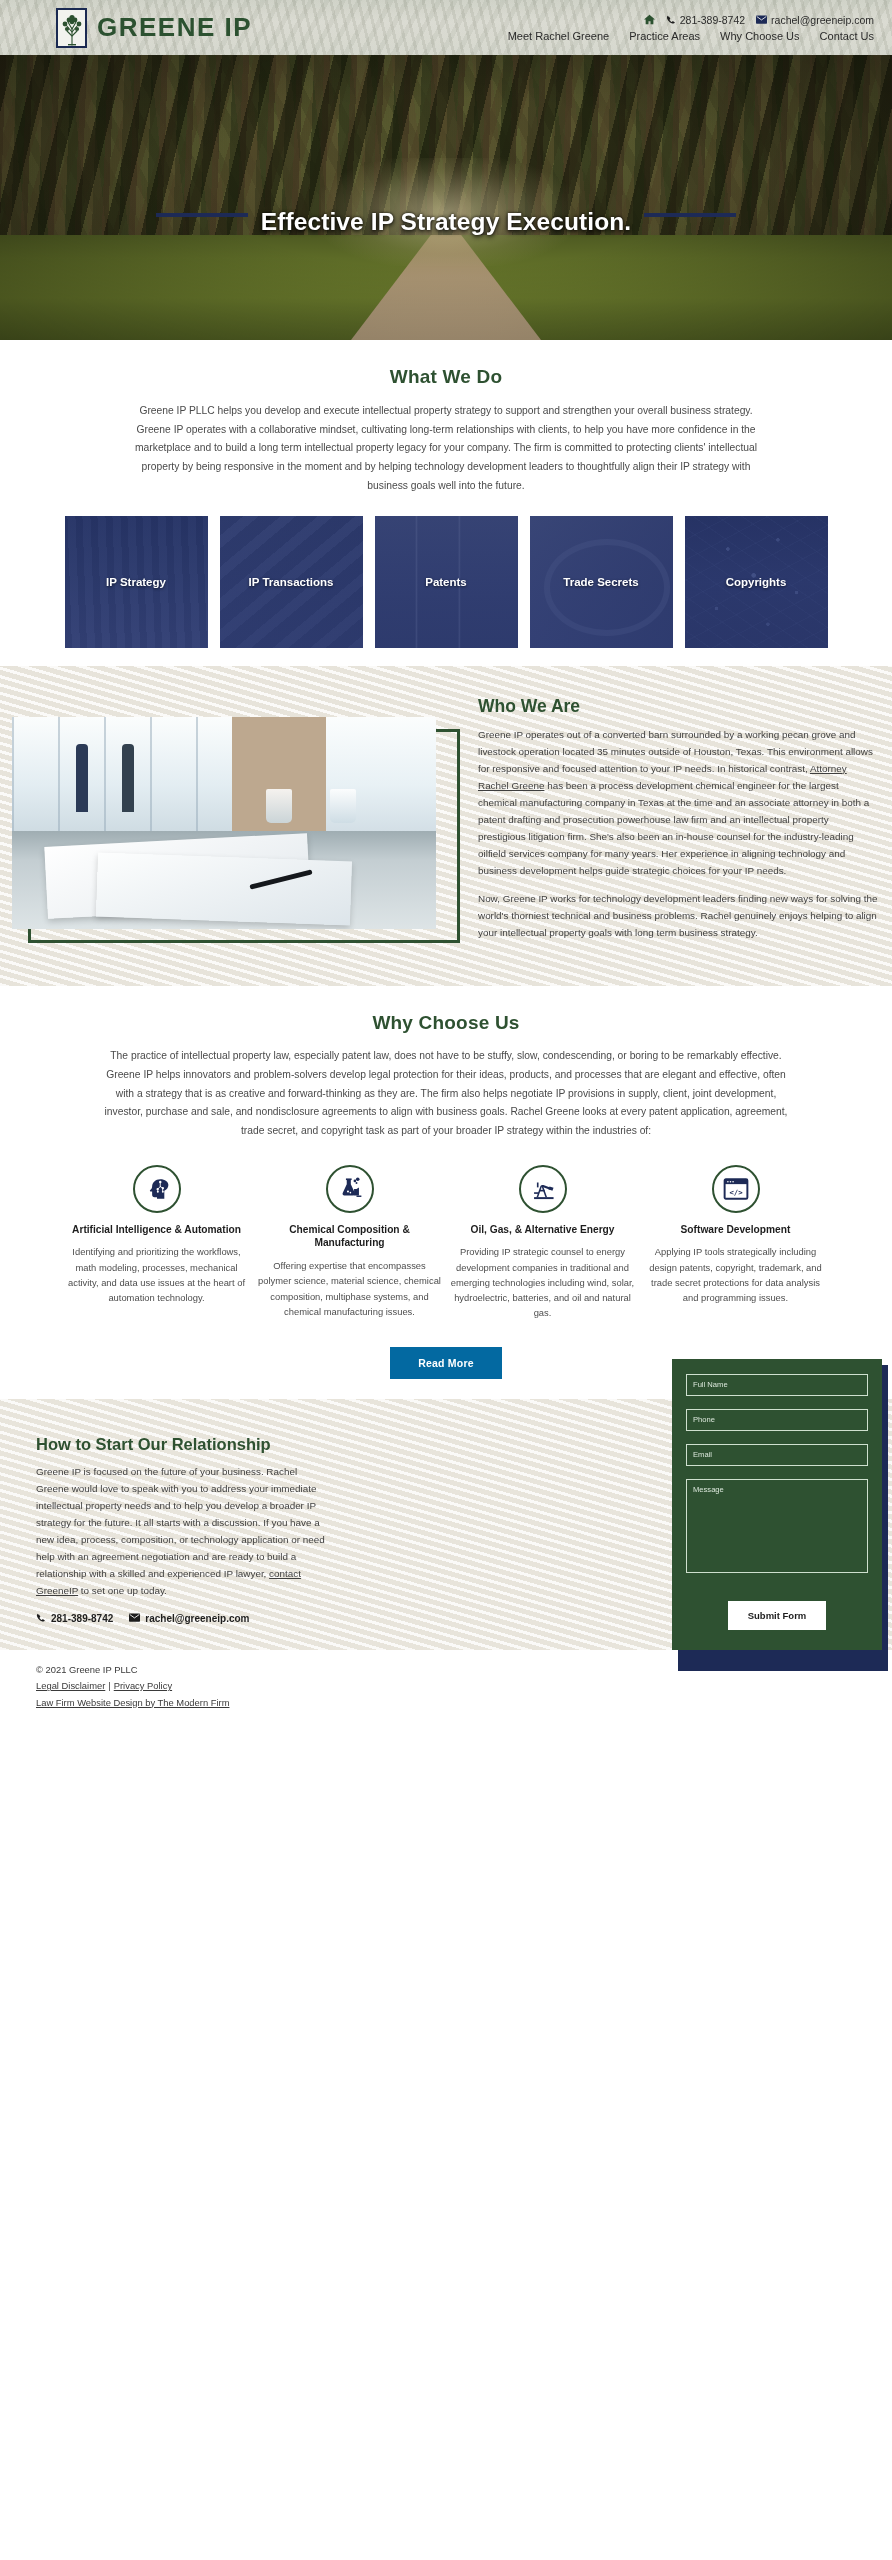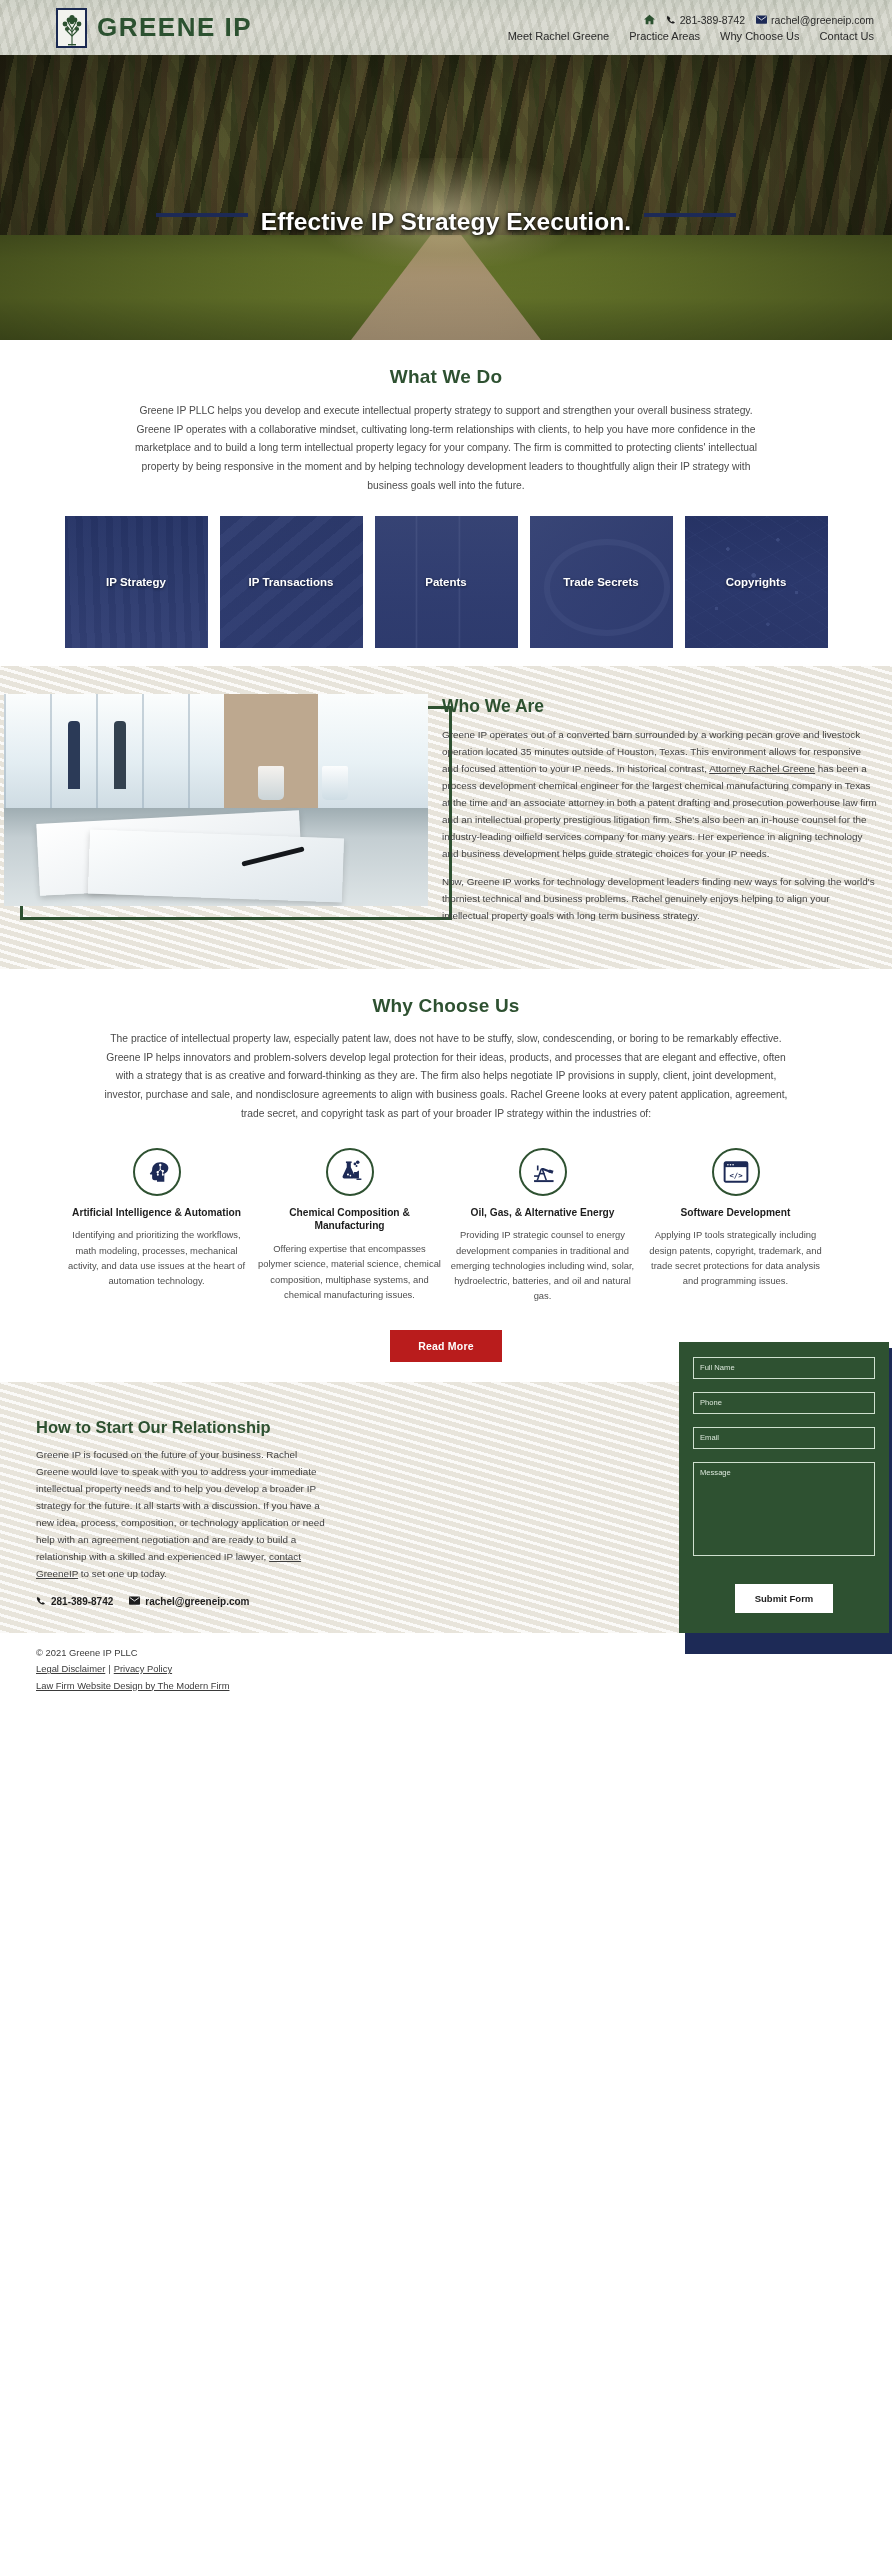--- a/index.html
+++ b/index.html
@@ -132,21 +132,21 @@
       radial-gradient(circle at 78% 58%, rgba(180,200,255,.5) 0 1.5px, transparent 2px),
       radial-gradient(circle at 22% 70%, rgba(180,200,255,.5) 0 1.5px, transparent 2px),
       radial-gradient(circle at 58% 82%, rgba(180,200,255,.45) 0 1.5px, transparent 2px),
       repeating-linear-gradient(35deg, rgba(150,175,230,.10) 0 1px, transparent 1px 14px),
       repeating-linear-gradient(-28deg, rgba(150,175,230,.10) 0 1px, transparent 1px 18px);}
 
   
   .sec-who{ position:relative; padding: 28px 0 34px; background:#efece5;}
   .sec-who:before{content:"";position:absolute;inset:0;
     background:repeating-linear-gradient(16deg, rgba(255,255,255,.75) 0 3px, rgba(225,221,210,.55) 3px 8px);}
-  .who-row{position:relative;display:flex;gap:6px;padding:0 14px 0 4px;align-items:flex-start;}
+  .who-row{position:relative;display:flex;gap:34px;padding:0 14px 0 12px;align-items:center;}
   .who-img-wrap{position:relative;flex:none;width:432px;margin-left:0;}
   .who-img-frame{position:absolute;left:16px;top:12px;width:432px;height:214px;border:3px solid #2e5131;}
   .who-img{position:relative;width:424px;height:212px;overflow:hidden;
     background:linear-gradient(180deg,#e6e9ea 0%,#cfd6d8 40%,#b9c3c6 70%,#aeb8bb 100%);}
   .who-img .win{position:absolute;left:0;top:0;width:52%;height:54%;
     background:linear-gradient(180deg,#fbfdfd 0%,#e3edf2 60%,#cfdce3 100%);}
   .who-img .win:after{content:"";position:absolute;inset:0;
     background:repeating-linear-gradient(90deg, rgba(150,170,185,.5) 0 2px, rgba(0,0,0,0) 2px 46px);}
   .who-img .wall{position:absolute;left:52%;top:0;width:22%;height:54%;background:#bda88f;}
   .who-img .win2{position:absolute;left:74%;top:0;width:26%;height:54%;
@@ -173,35 +173,35 @@
   
   .sec-why{background:#fff;padding:26px 0 16px;}
   .lead-why{width:690px;margin:13px auto 0;text-align:center;font-size:10.3px;line-height:1.82;color:#4a4a4a;}
   .inds{display:flex;justify-content:center;gap:8px;margin-top:24px;padding:0 28px;}
   .ind{width:185px;text-align:center;}
   .ind-ico{width:48px;height:48px;margin:0 auto 10px;border:2.5px solid #2e5131;border-radius:50%;
     display:flex;align-items:center;justify-content:center;background:#fff;}
   .ind h3{font-size:10.2px;font-weight:700;color:#1d1d1d;line-height:1.35;margin-bottom:8px;}
   .ind p{font-size:9.4px;line-height:1.62;color:#4e4e4e;}
   .btn-wrap{display:flex;justify-content:center;margin-top:26px;padding-bottom:4px;}
-  .btn-read{background:#b91c1c;color:#fff;font-size:10.5px;font-weight:700;
+  .btn-read{background:#0369a1;color:#fff;font-size:10.5px;font-weight:700;
     padding:10px 28px;border:none;cursor:pointer;letter-spacing:.2px;}
 
   
   .sec-contact{position:relative;background:#efece5;padding:34px 0 0;min-height:232px;}
   .sec-contact:before{content:"";position:absolute;inset:0;
     background:repeating-linear-gradient(16deg, rgba(255,255,255,.72) 0 3px, rgba(226,222,211,.55) 3px 8px);}
   .contact-row{position:relative;display:flex;align-items:flex-start;}
   .contact-left{width:330px;padding-left:36px;padding-top:2px;}
   .contact-left h2{color:#2e5131;font-size:16.5px;font-weight:700;margin-bottom:9px;}
   .contact-left p{font-size:9.9px;line-height:1.72;color:#3f3f3f;}
   .contact-left a{color:#3f3f3f;}
   .contact-meta{display:flex;gap:16px;margin-top:14px;font-size:10px;color:#1f1f1f;font-weight:600;}
   .contact-meta .mi{display:flex;align-items:center;gap:5px;}
-  .form-wrap{position:relative;margin-left:auto;margin-right:3px;margin-top:-74px;width:210px;}
+  .form-wrap{position:relative;margin-left:auto;margin-right:10px;margin-top:-74px;width:210px;}
   .form-shadow{position:absolute;left:6px;top:6px;width:210px;height:306px;background:#1d2a56;}
   .form-box{position:relative;background:#2e5131;padding:15px 14px 20px;width:210px;}
   .fi{width:100%;height:22px;background:transparent;border:1px solid #cfe0cf;color:#e6f0e6;
     font-size:7.6px;padding:0 6px;display:block;margin-bottom:13px;font-family:"Liberation Sans",sans-serif;}
   .fi::placeholder{color:#dbe7db;opacity:1;}
   .fta{width:100%;height:94px;background:transparent;border:1px solid #cfe0cf;color:#e6f0e6;
     font-size:7.6px;padding:5px 6px;display:block;resize:none;font-family:"Liberation Sans",sans-serif;}
   .fta::placeholder{color:#dbe7db;opacity:1;}
   .submit-wrap{display:flex;justify-content:center;margin-top:28px;}
   .btn-submit{background:#ffffff;color:#1d1d1d;border:none;font-size:9.5px;font-weight:700;

